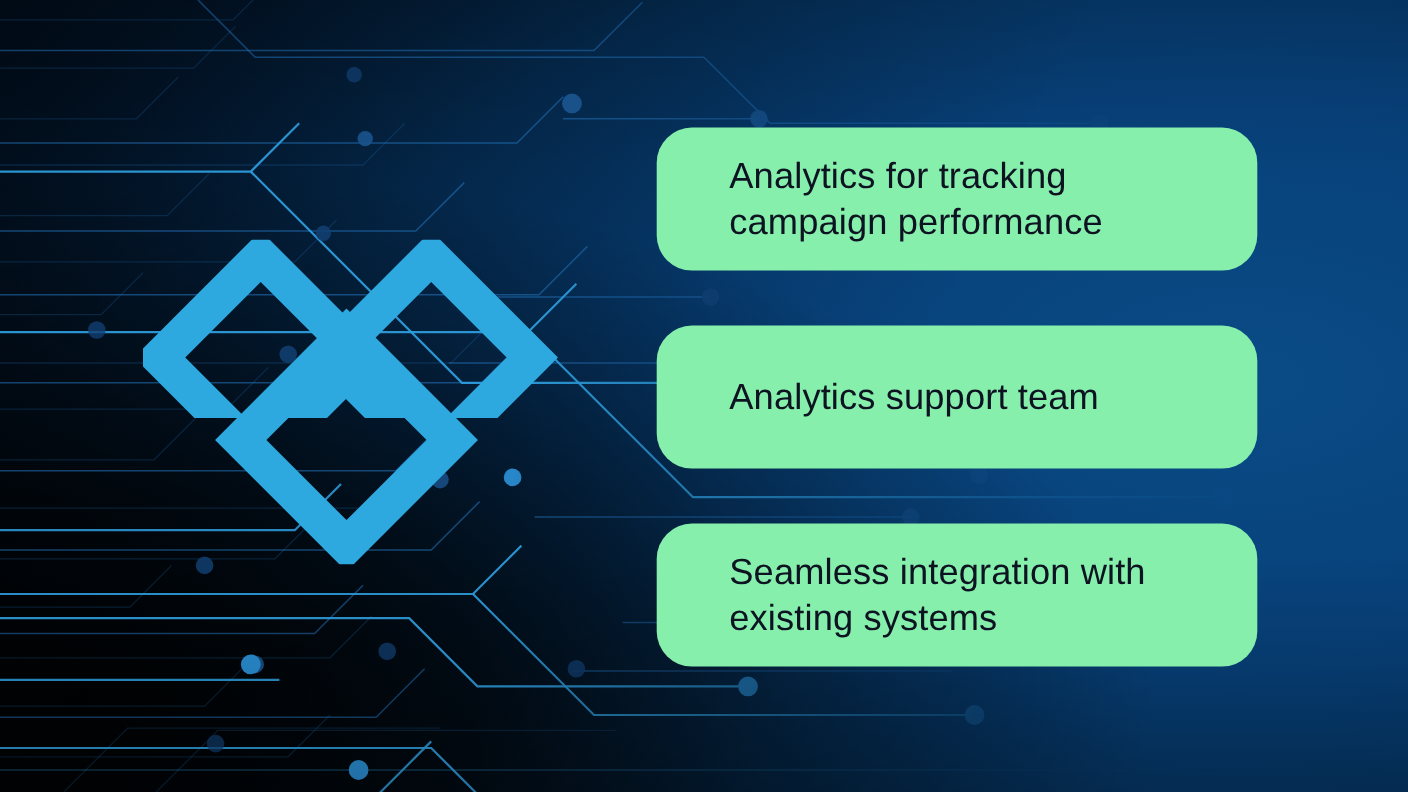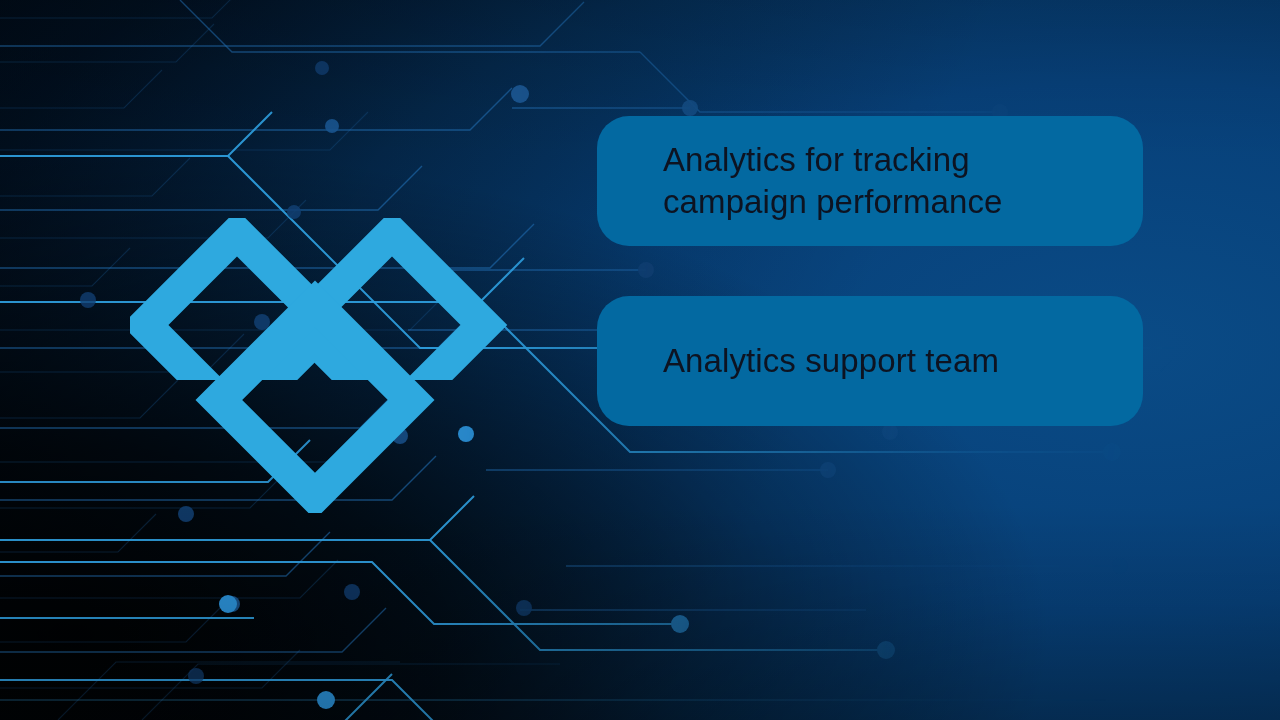--- a/index.html
+++ b/index.html
@@ -67,21 +67,21 @@
     top: 116px;
     width: 546px;
     display: flex;
     flex-direction: column;
     gap: 50px;
   }
   .card {
     box-sizing: border-box;
     width: 546px;
     height: 130px;
-    background: #0369a1;
+    background: #86efac;
     border-radius: 32px;
     display: flex;
     align-items: center;
     padding: 0 46px 0 66px;
   }
   .card-text {
     color: #0d1321;
     font-size: 33px;
     line-height: 1.26;
     font-weight: 300;
@@ -237,16 +237,20 @@
 
     <div class="card">
       <div class="card-text">Analytics for tracking
 campaign performance</div>
     </div>
 
     <div class="card">
       <div class="card-text">Analytics support team</div>
     </div>
 
+    <div class="card">
+      <div class="card-text">Seamless integration with
+existing systems</div>
+    </div>
 
   </div>
 
 </div>
 
 </body></html>

